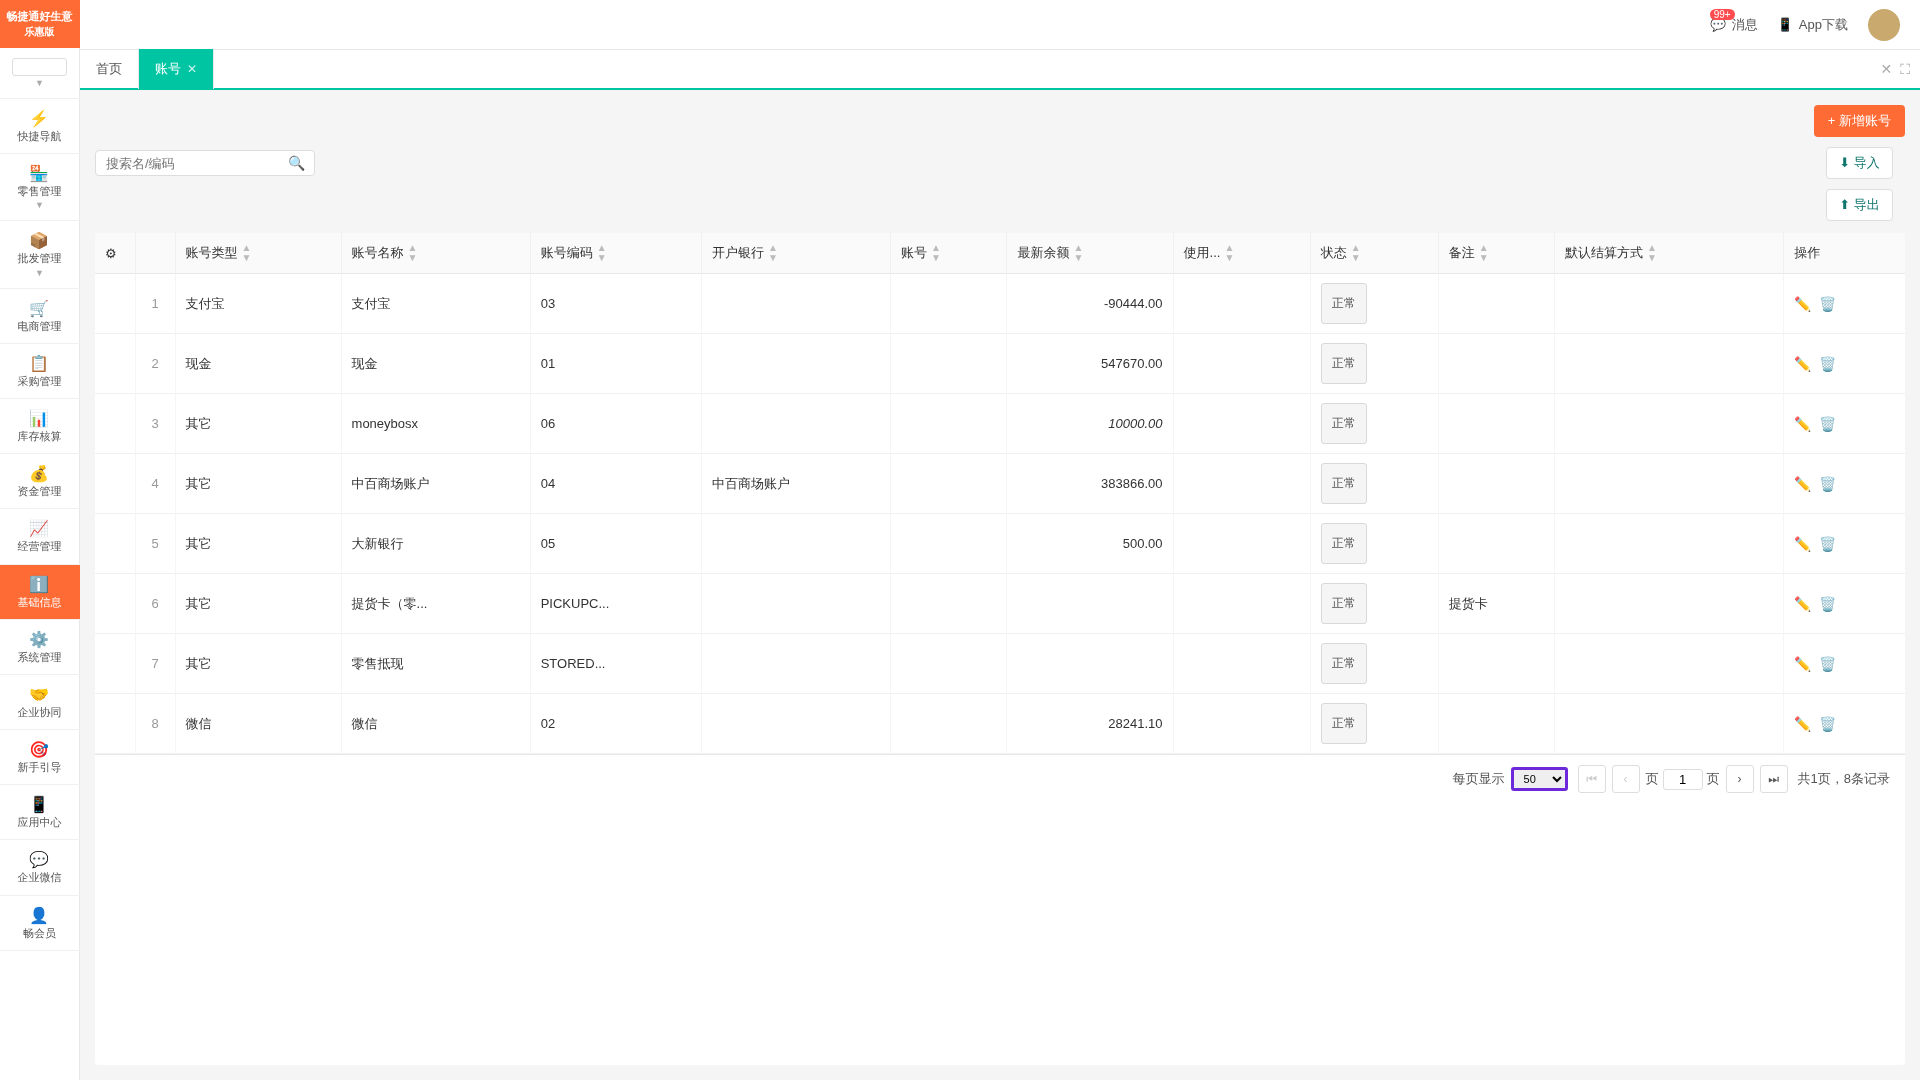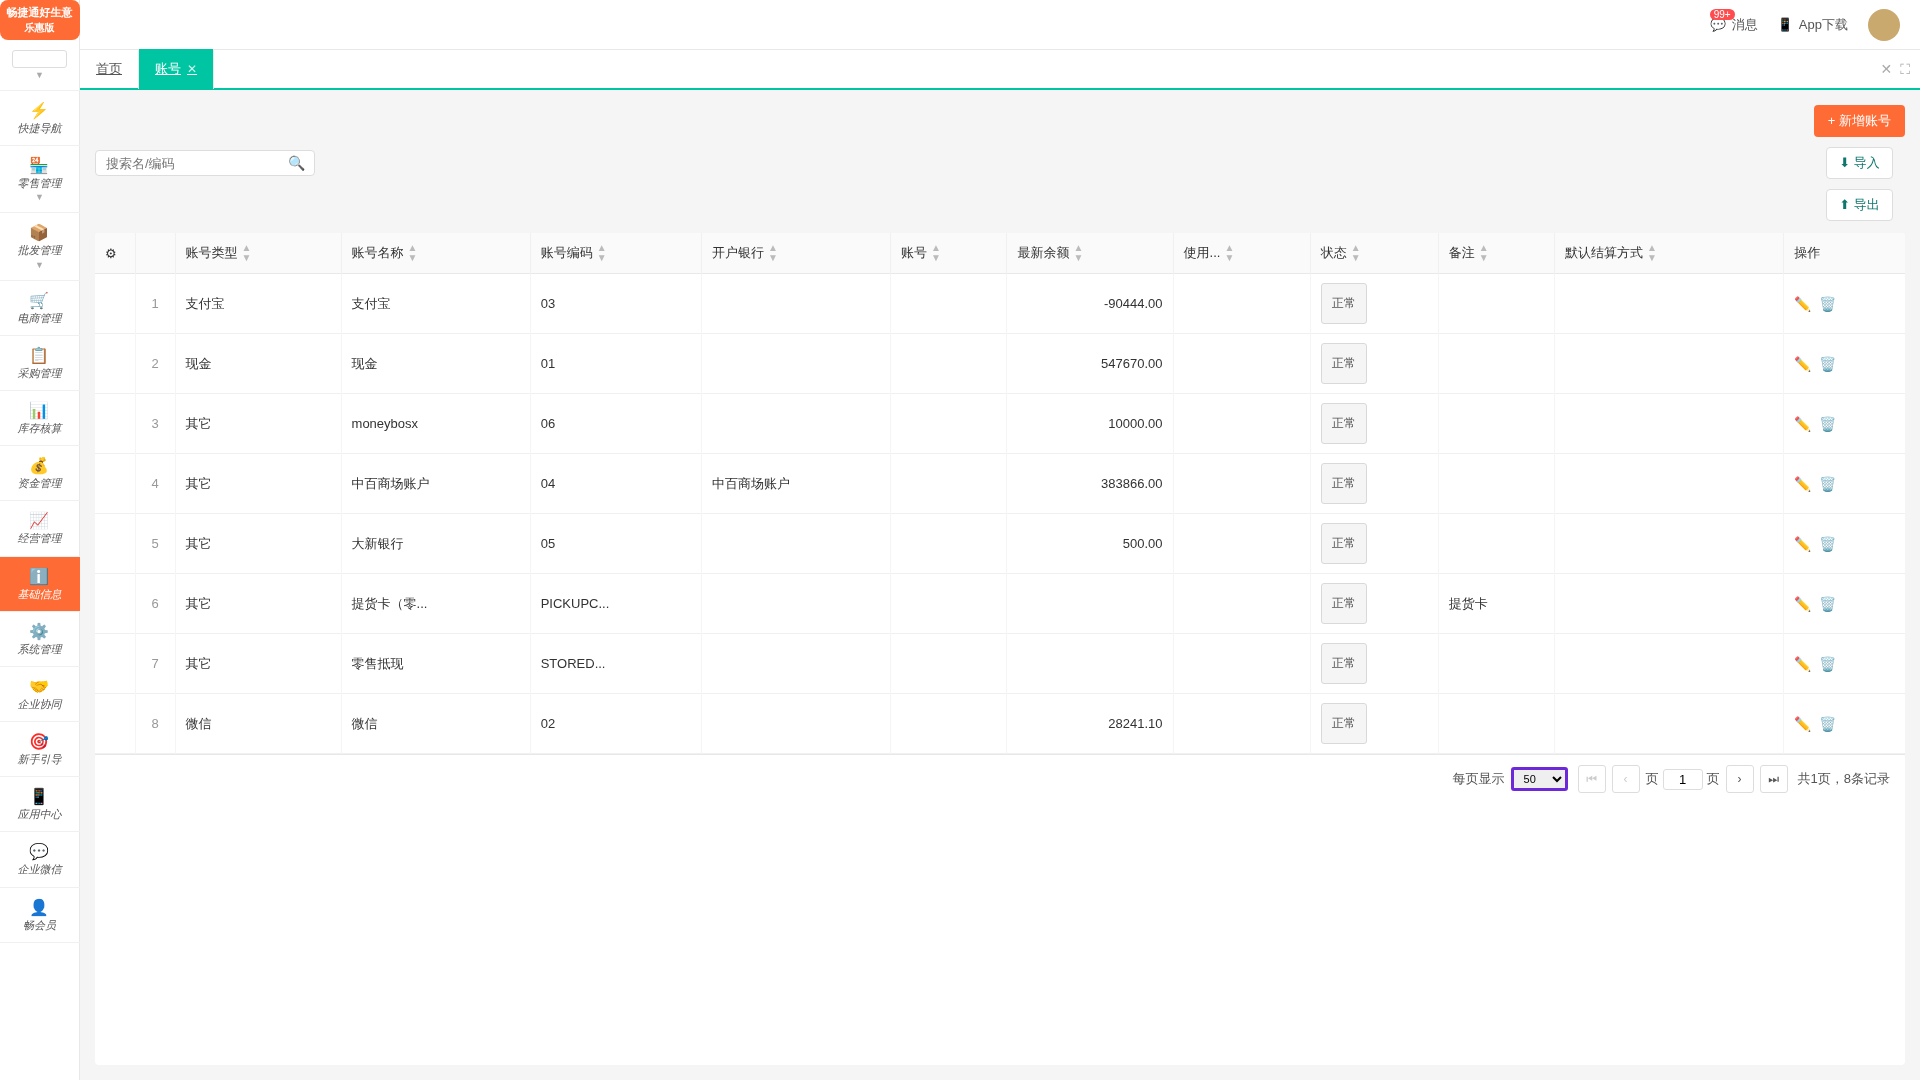--- a/index.html
+++ b/index.html
@@ -11,50 +11,49 @@
       background: #fff;
       display: flex;
       flex-direction: column;
       align-items: center;
       padding-top: 0;
       border-right: 1px solid #e8e8e8;
       flex-shrink: 0;
     }
     .sidebar-logo {
       width: 80px;
-      height: 40px;
+      height: 48px;
       background: #ff6b35;
       display: flex;
       align-items: center;
       justify-content: center;
       color: white;
       font-size: 12px;
       font-weight: bold;
-      border-radius: 8px;
     }
     .sidebar-logo-inner {
       text-align: center;
       line-height: 1.2;
     }
     .sidebar-nav-item {
       width: 80px;
       padding: 10px 5px;
       text-align: center;
       cursor: pointer;
       font-size: 12px;
       color: #555;
       border-bottom: 1px solid #f0f0f0;
       display: flex;
       flex-direction: column;
       align-items: center;
       gap: 2px;
     }
     .sidebar-nav-item.active { background: #ff6b35; color: white; }
     .sidebar-nav-item .nav-icon { font-size: 16px; }
-    .sidebar-nav-item .nav-label { font-size: 11px; line-height: 1.2; font-style: italic; }
+    .sidebar-nav-item .nav-label { font-size: 11px; line-height: 1.2; }
     .sidebar-nav-item .nav-arrow { font-size: 9px; color: #aaa; }
 
     
     .main-area {
       flex: 1;
       display: flex;
       flex-direction: column;
       overflow: hidden;
     }
 
@@ -118,21 +117,20 @@
     .tab-item {
       padding: 0 16px;
       height: 40px;
       display: flex;
       align-items: center;
       cursor: pointer;
       font-size: 13px;
       color: #555;
       border-right: 1px solid #e8e8e8;
       gap: 6px;
-      text-decoration: underline;
     }
     .tab-item.active {
       background: #00c5a3;
       color: white;
     }
     .tab-close {
       font-size: 12px;
       cursor: pointer;
       color: rgba(255,255,255,0.8);
     }
@@ -594,21 +592,21 @@
     </td>
   </tr>
             <tr>
     <td class="gear-col"></td>
     <td class="num-col" style="color:#999;text-align:center;">3</td>
     <td>其它</td>
     <td>moneybosx</td>
     <td>06</td>
     <td></td>
     <td></td>
-    <td style="text-align:right;">10000.00</td>
+    <td style="text-align:right;font-style:italic;">10000.00</td>
     <td></td>
     <td>
       <span class="status-badge status-normal">正常</span>
     </td>
     <td></td>
     <td></td>
     <td>
       <div class="action-icons">
         <span class="action-icon" title="编辑">✏️</span>
         <span class="action-icon" title="删除">🗑️</span>

